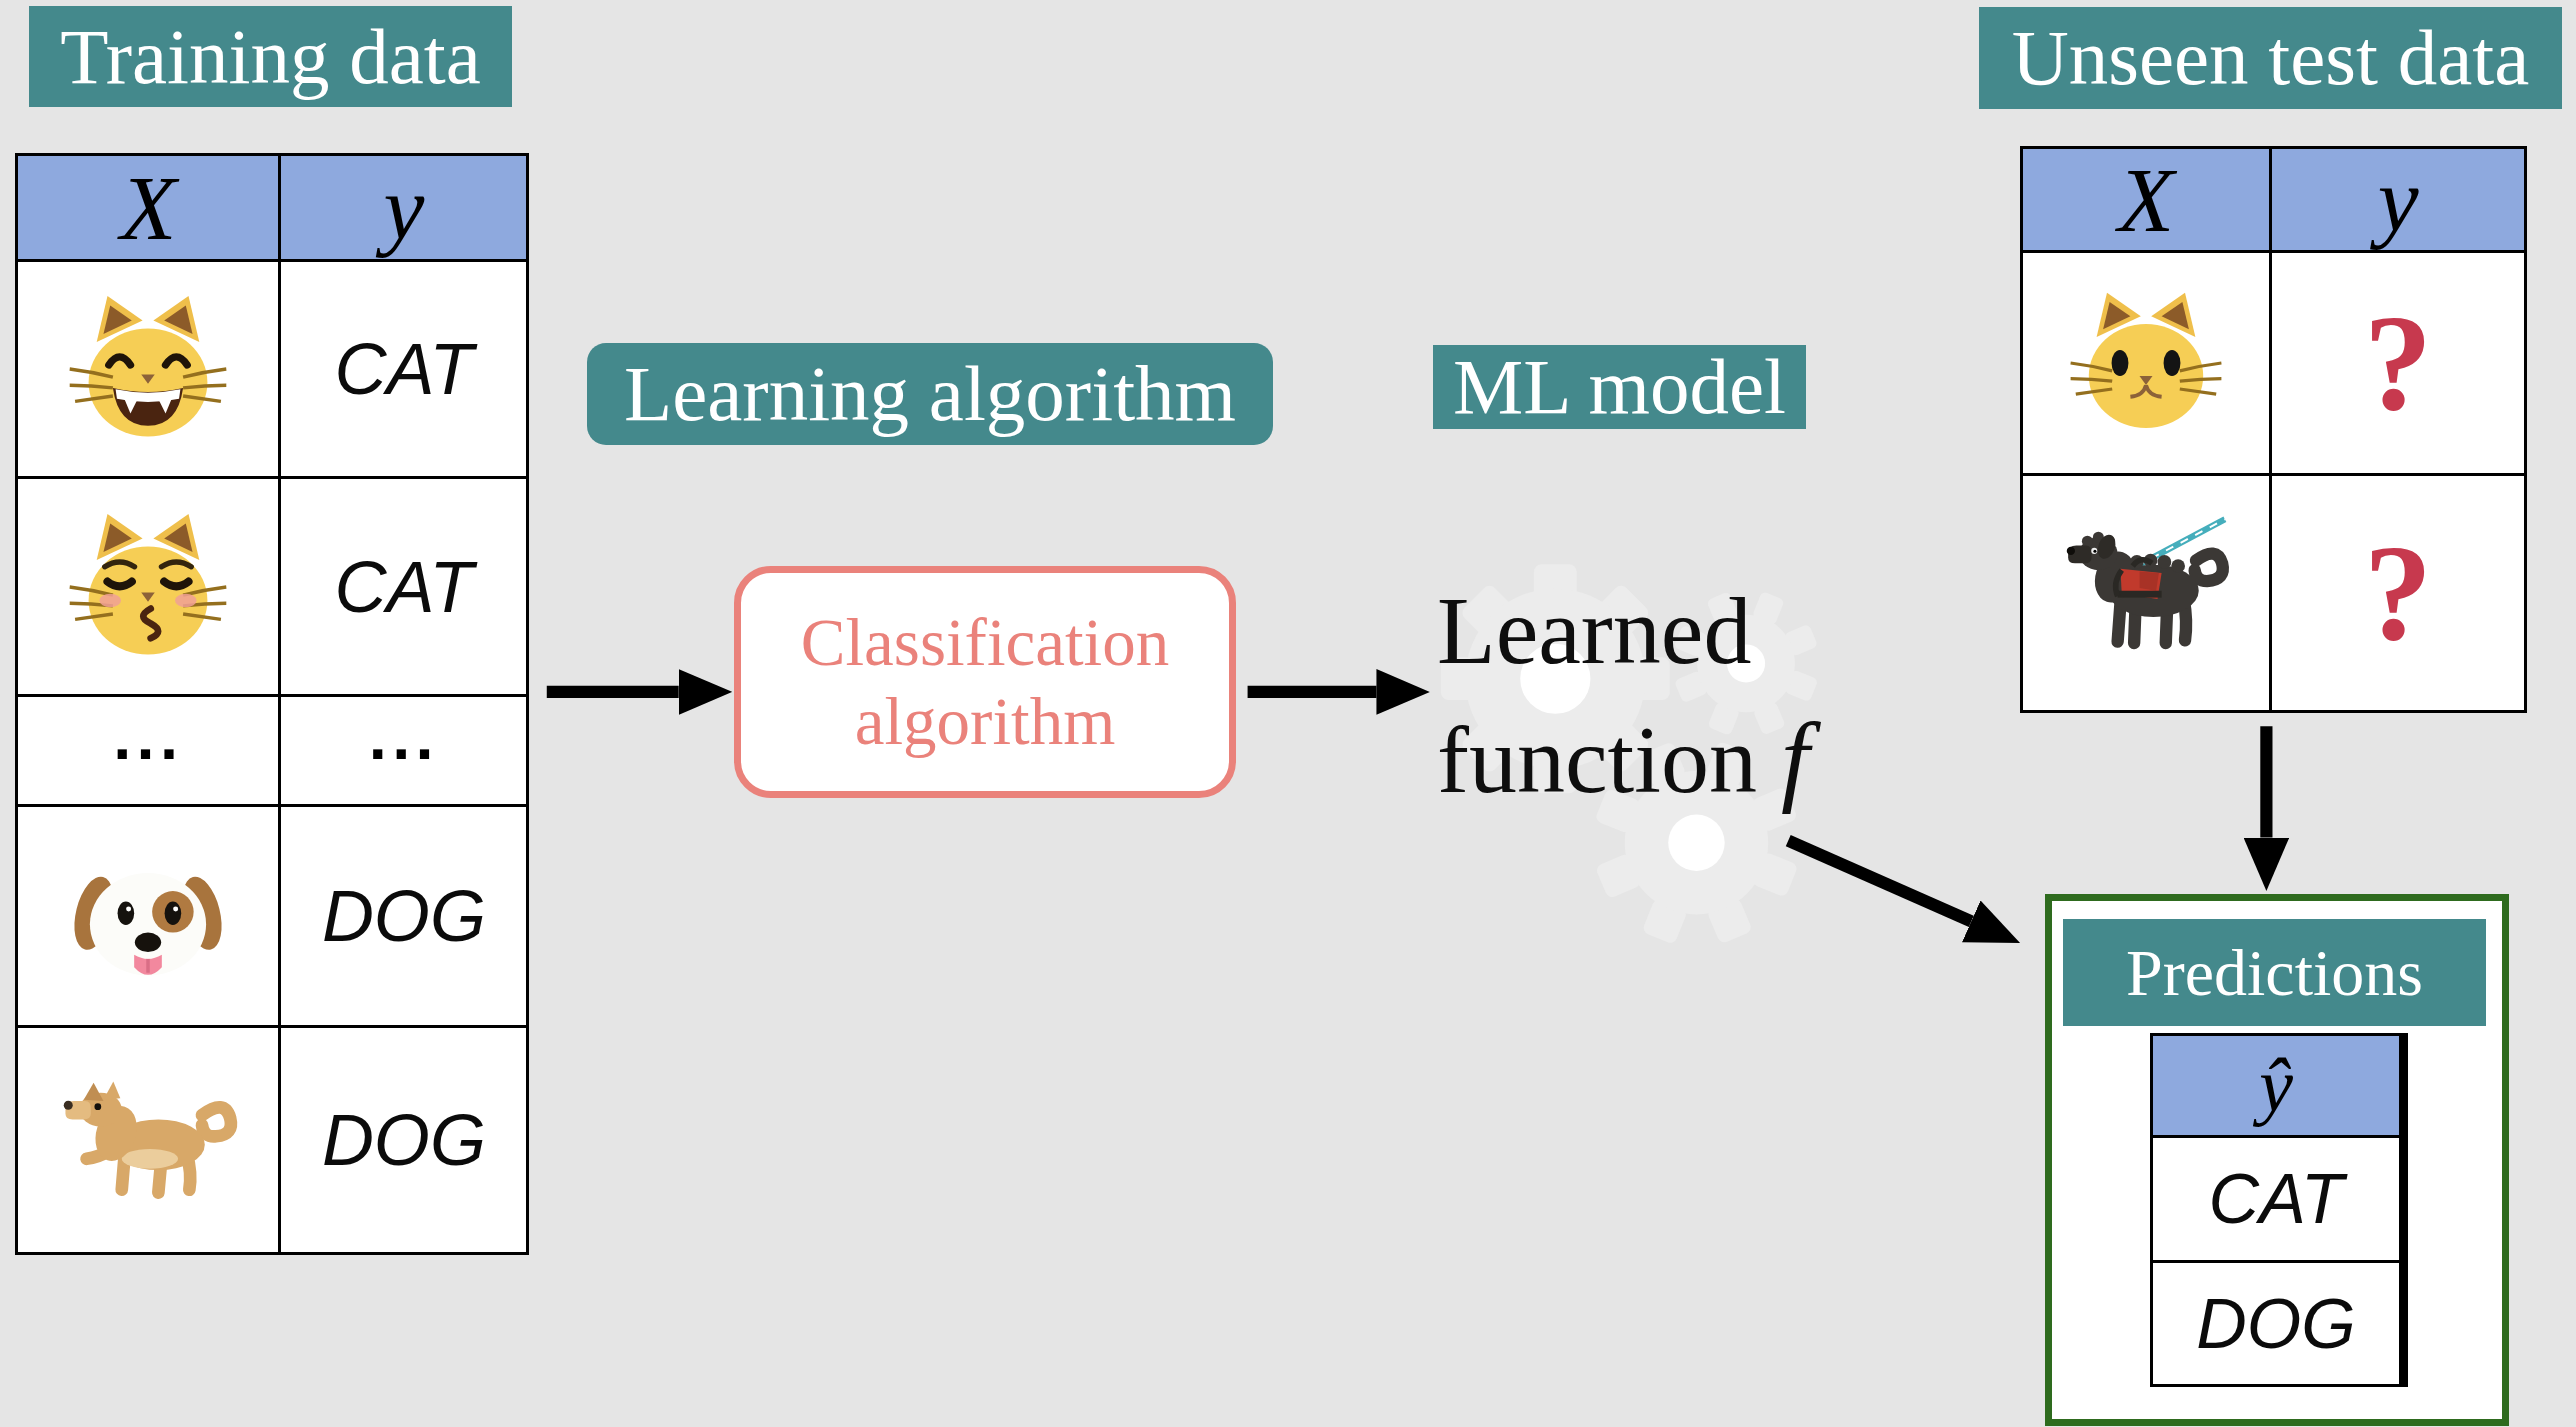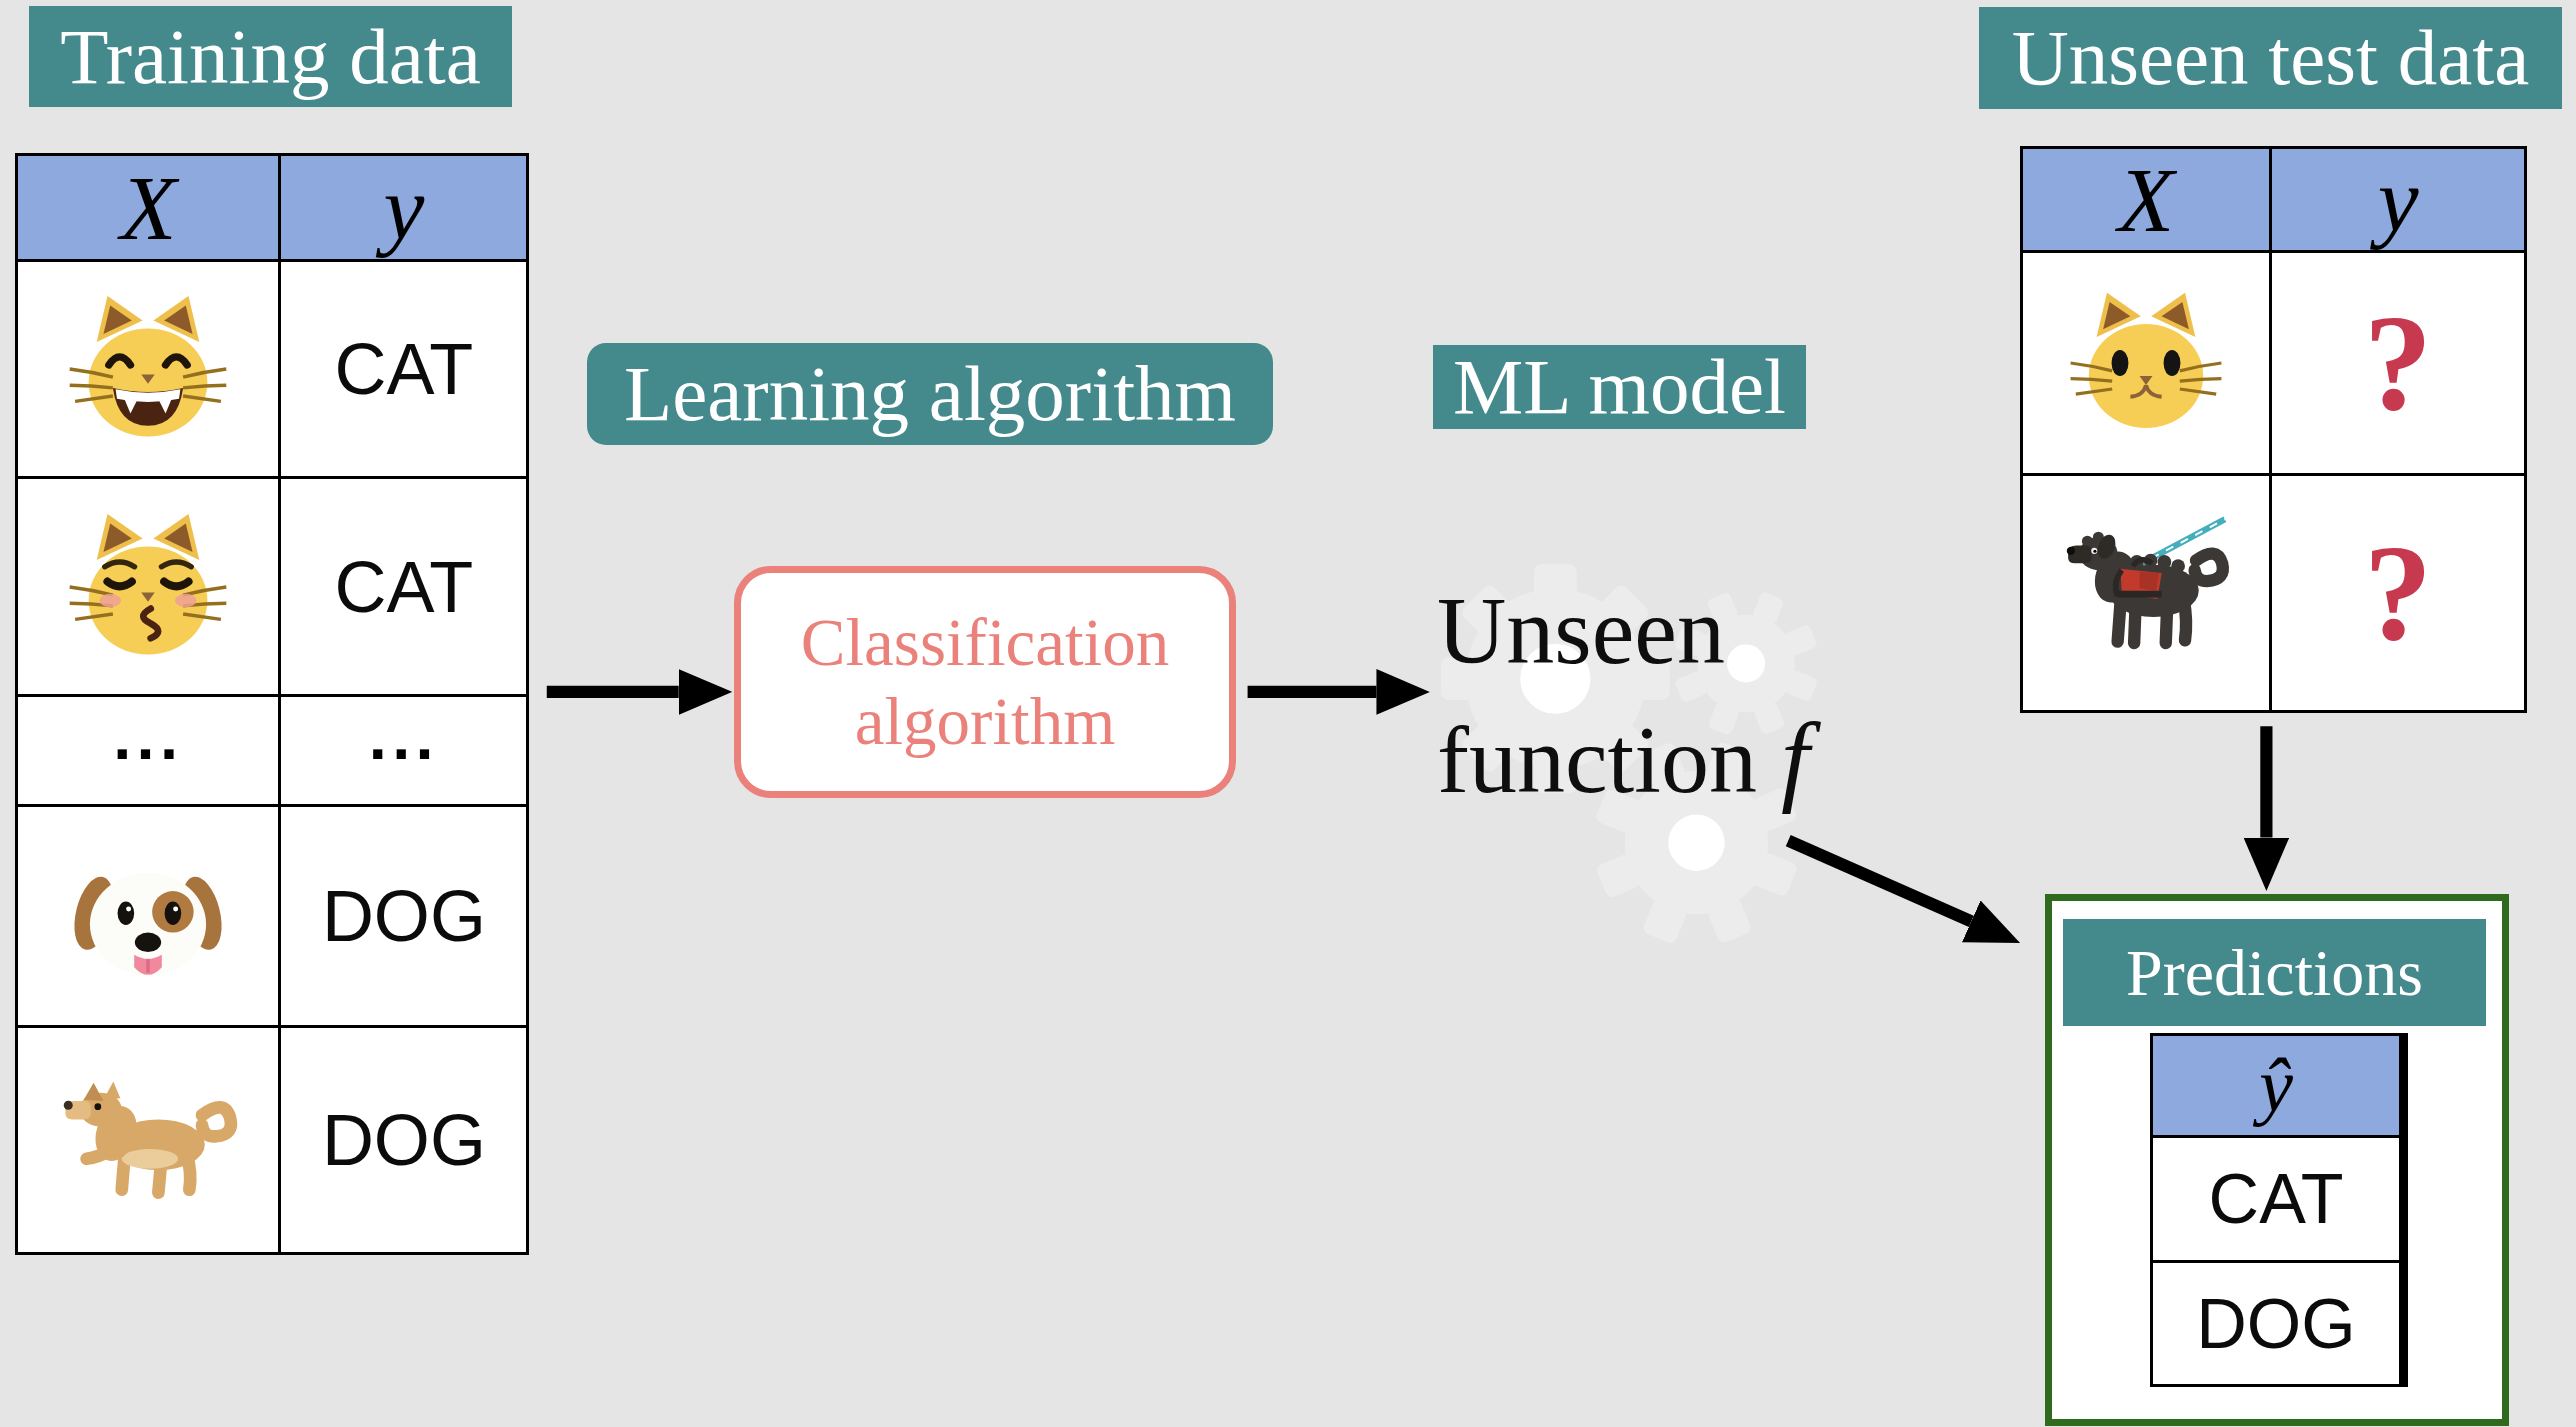--- a/index.html
+++ b/index.html
@@ -7,21 +7,21 @@
         font-family:"Liberation Serif", serif;}
 
   
   .tag{position:absolute;display:flex;align-items:center;justify-content:center;
        background:#44898C;color:#fff;font-size:79px;white-space:nowrap;}
 
   
   .gtable{position:absolute;display:grid;background:#000;border:3.1px solid #000;gap:3.1px;}
   .cell{background:#fff;display:flex;align-items:center;justify-content:center;overflow:hidden;}
   .cell.head{background:#8EA9DE;font-style:italic;font-size:92px;}
-  .cell.word{font-family:"Liberation Sans", sans-serif;font-size:72px;color:#0b0b0b;}
+  .cell.word{font-family:"Liberation Sans", sans-serif;font-size:72px;color:#0b0b0b;font-style:italic;}
   .cell.dots{font-family:"Liberation Sans", sans-serif;font-weight:bold;font-size:65px;
              letter-spacing:5.3px;}
   .cell.dots span{transform:translateY(-13.7px);}
   .cell.qmark{font-size:137px;font-weight:bold;color:#C7394E;}
 
   
   .algo-box{position:absolute;left:734px;top:566px;width:502px;height:232px;
             border:7.6px solid #EA827B;border-radius:37px;box-sizing:border-box;
             display:flex;flex-direction:column;align-items:center;justify-content:center;
             color:#EA827B;font-size:67px;line-height:1.18;text-align:center;background:#fff;}
@@ -213,21 +213,21 @@
           <rect x="342" y="330" width="46" height="48" rx="9" transform="rotate(292 365 465)"></rect>
           <rect x="342" y="330" width="46" height="48" rx="9" transform="rotate(337 365 465)"></rect>
         </g>
         <circle cx="365" cy="465" r="94"></circle>
         <circle cx="365" cy="465" r="37" fill="#fff"></circle>
       </g>
     </g>
   </svg>
 
   <div class="learned">
-    <div><span>Unseen</span></div>
+    <div><span>Learned</span></div>
     <div><span>function </span><i>f</i></div>
   </div>
 
   <div class="gtable test-table">
     <div class="cell head">
         <i>X</i>
       </div>
     <div class="cell head">
         <i>y</i>
       </div>

